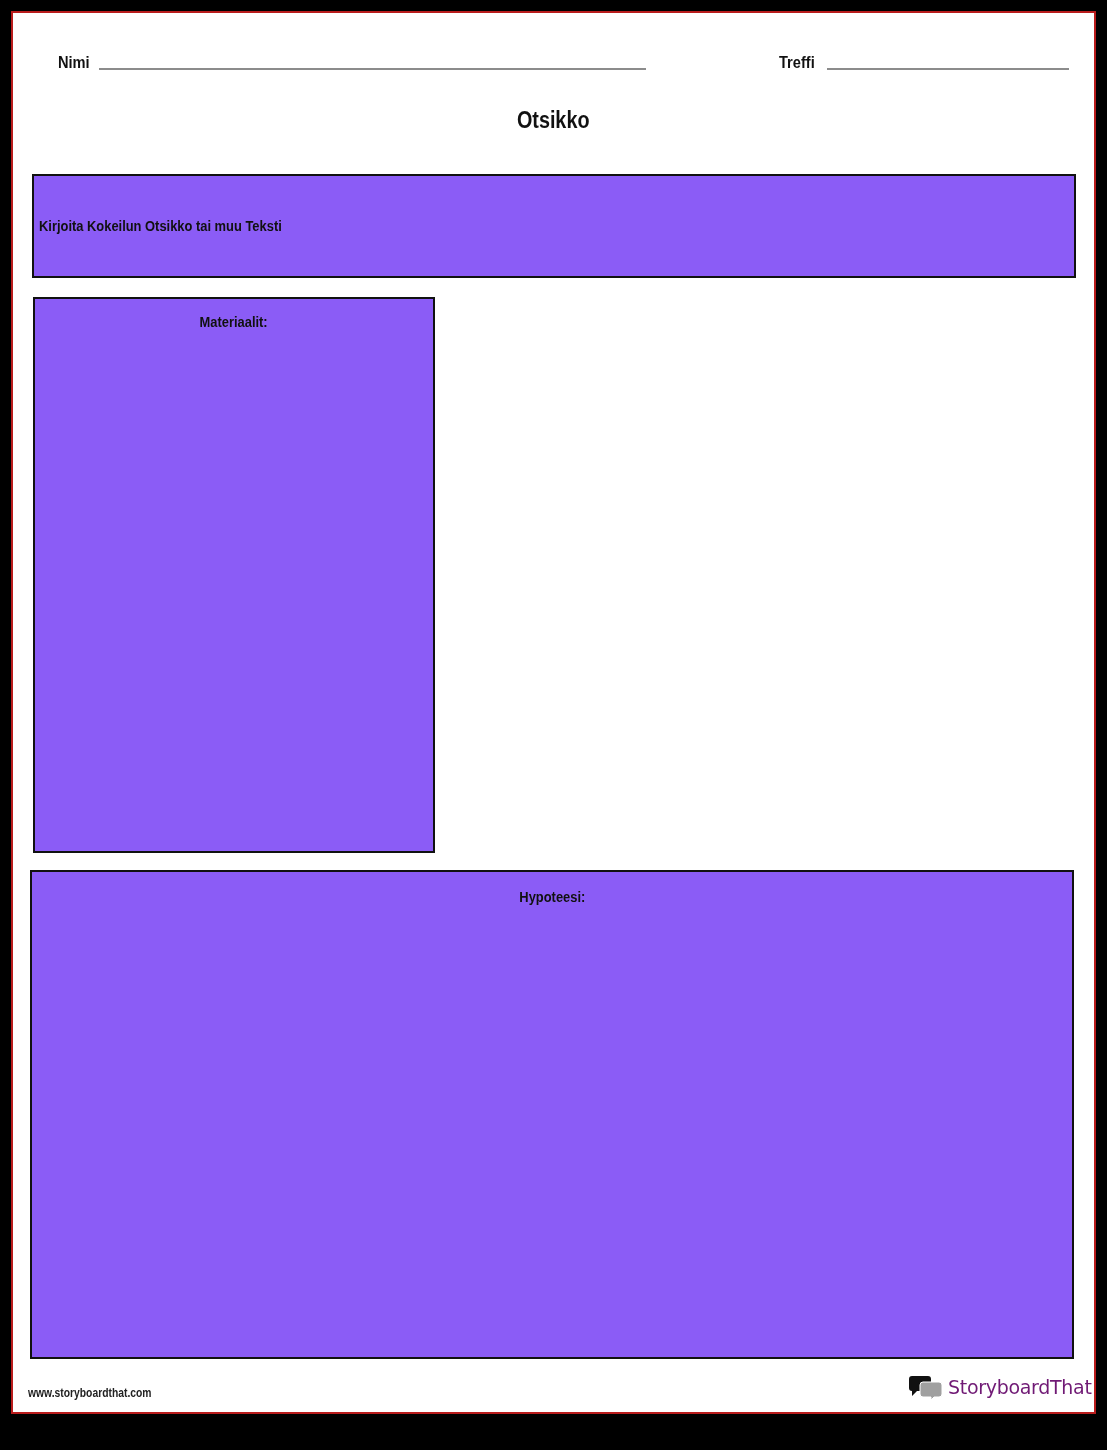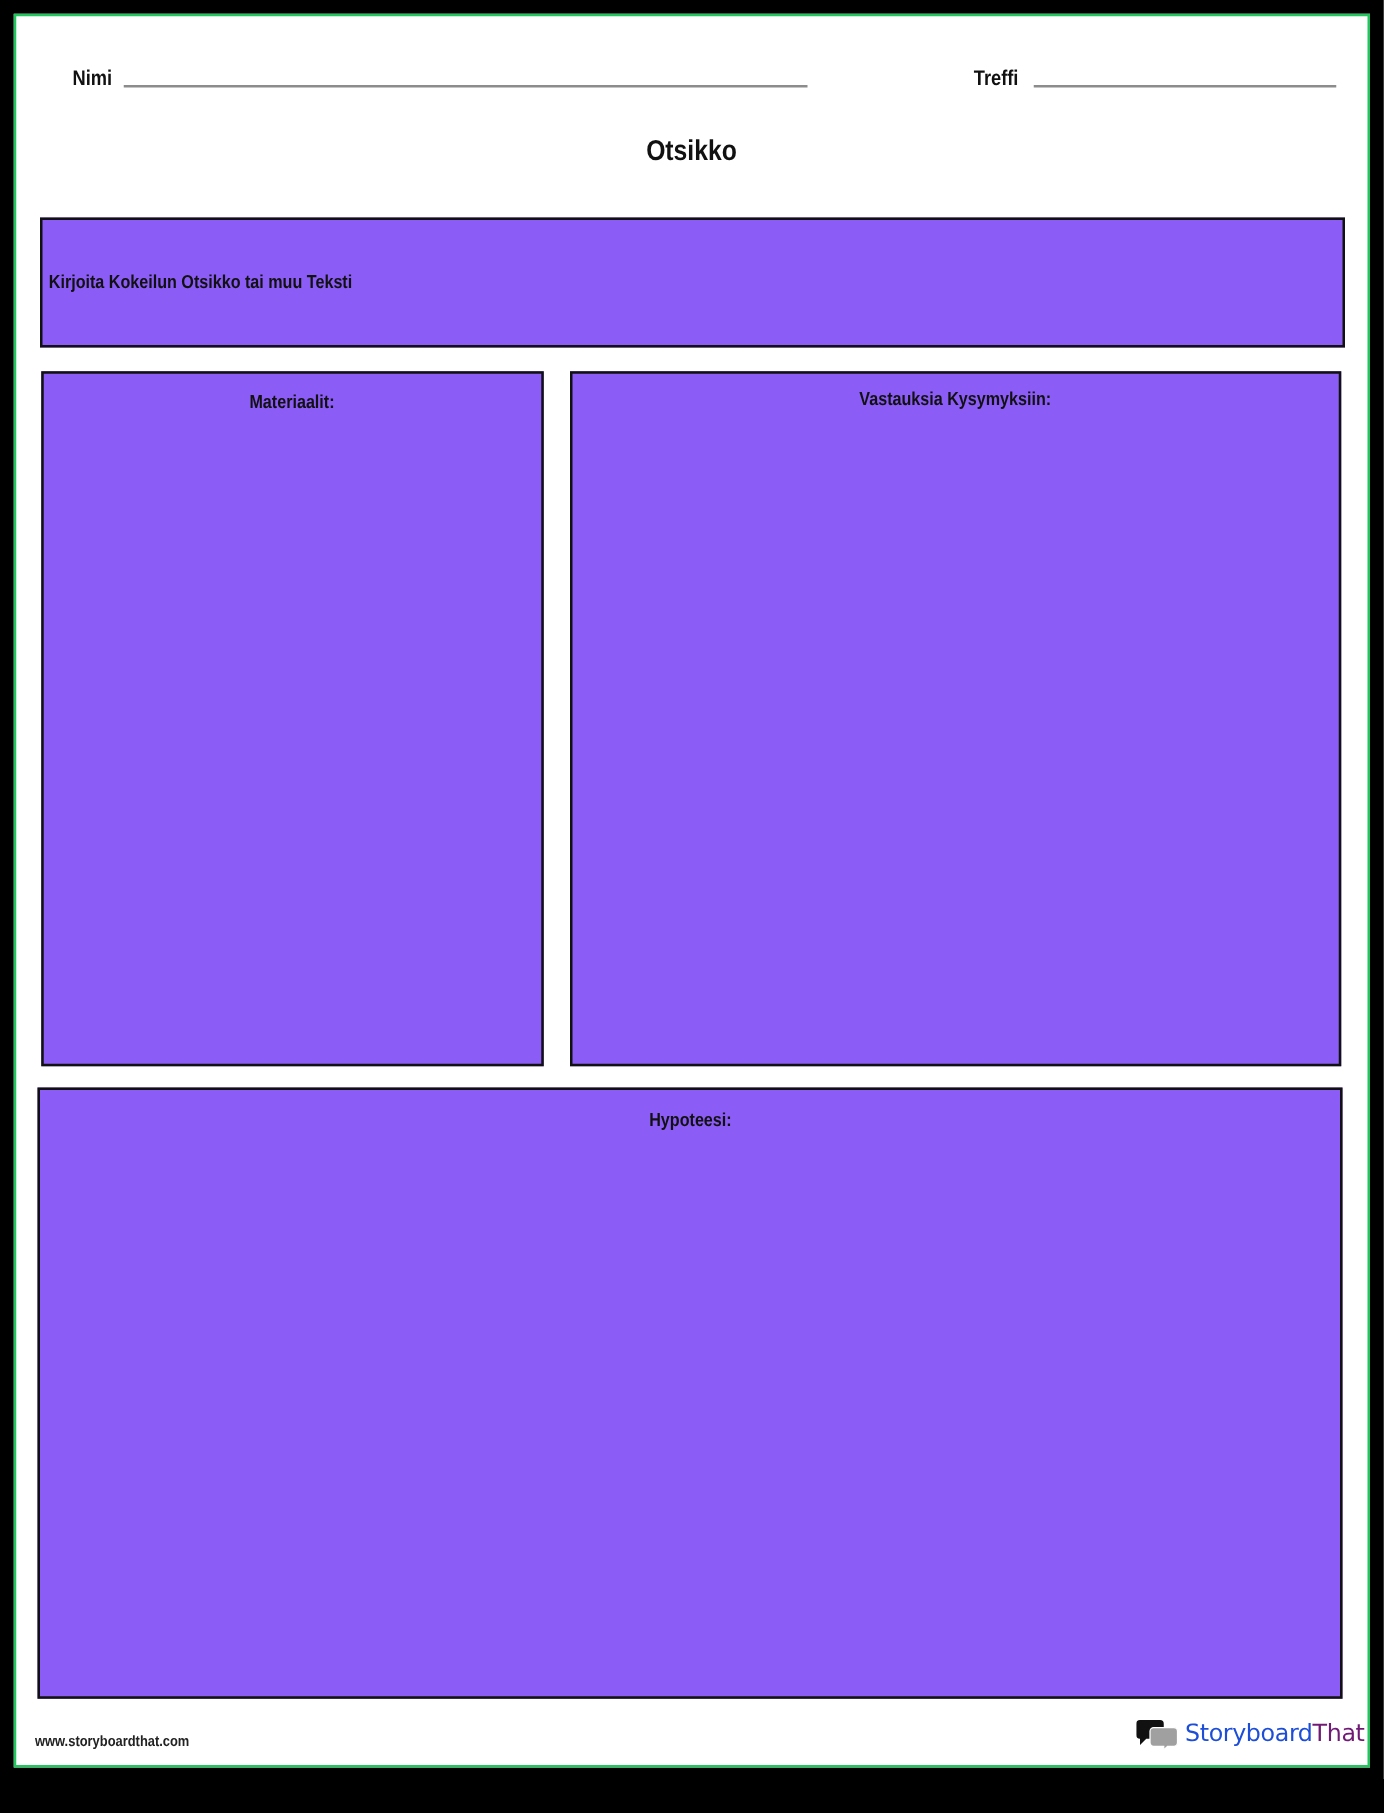--- a/index.html
+++ b/index.html
@@ -8,21 +8,21 @@
       background: #000;
       position: relative;
       overflow: hidden;
       font-family: "Liberation Sans", sans-serif;
     }
     .page {
       position: absolute;
       left: 11px; top: 11px;
       width: 1081px; height: 1399px;
       background: #fff;
-      border: 2px solid #22c55e;
+      border: 2px solid #b91c1c;
     }
     .label {
       position: absolute;
       font-family: "Liberation Sans", sans-serif;
       font-weight: bold;
       color: #111;
       transform: scaleX(0.86);
       transform-origin: left center;
       white-space: nowrap;
     }
@@ -67,21 +67,21 @@
       transform-origin: left center;
     }
     .brand {
       position: absolute;
       left: 896px; top: 1361px;
       display: flex; align-items: center;
       font-family: "DejaVu Sans", sans-serif;
       font-size: 19px;
       letter-spacing: -0.3px;
     }
-    .brand .story { color: #1d4ed8; }
+    .brand .story { color: #701a75; }
     .brand .that { color: #701a75; }
   </style>
 </head>
 <body>
 
 <div class="page">
 
   <div class="label" style="left:45px; top:40px; font-size:17px;">Nimi</div>
   <div class="line" style="left:86px; top:55px; width:547px;"></div>
 
@@ -91,23 +91,20 @@
   <div class="title"><span>Otsikko</span></div>
 
   <div class="box" style="left:19px; top:161px; width:1044px; height:104px;">
     <div class="label" style="left:5px; top:41px; font-size:15px;">Kirjoita Kokeilun Otsikko tai muu Teksti</div>
   </div>
 
   <div class="box" style="left:20px; top:284px; width:402px; height:556px;">
     <div class="box-heading" style="top:14px;"><span>Materiaalit:</span></div>
   </div>
 
-  <div class="box" style="left:443px; top:284px; width:617px; height:556px;">
-    <div class="box-heading" style="top:12px;"><span>Vastauksia Kysymyksiin:</span></div>
-  </div>
 
   <div class="box" style="left:17px; top:857px; width:1044px; height:489px;">
     <div class="box-heading" style="top:16px;"><span>Hypoteesi:</span></div>
   </div>
 
   <div class="footer-url">www.storyboardthat.com</div>
 
   <div class="brand">
     <svg width="34" height="26" viewBox="0 0 34 26" style="margin-right:5px;">
       <path d="M3 2 h16 a3 3 0 0 1 3 3 v9 a3 3 0 0 1 -3 3 h-11 l-5 5 v-5 a3 3 0 0 1 -3 -3 v-9 a3 3 0 0 1 3 -3z" fill="#111"></path>

